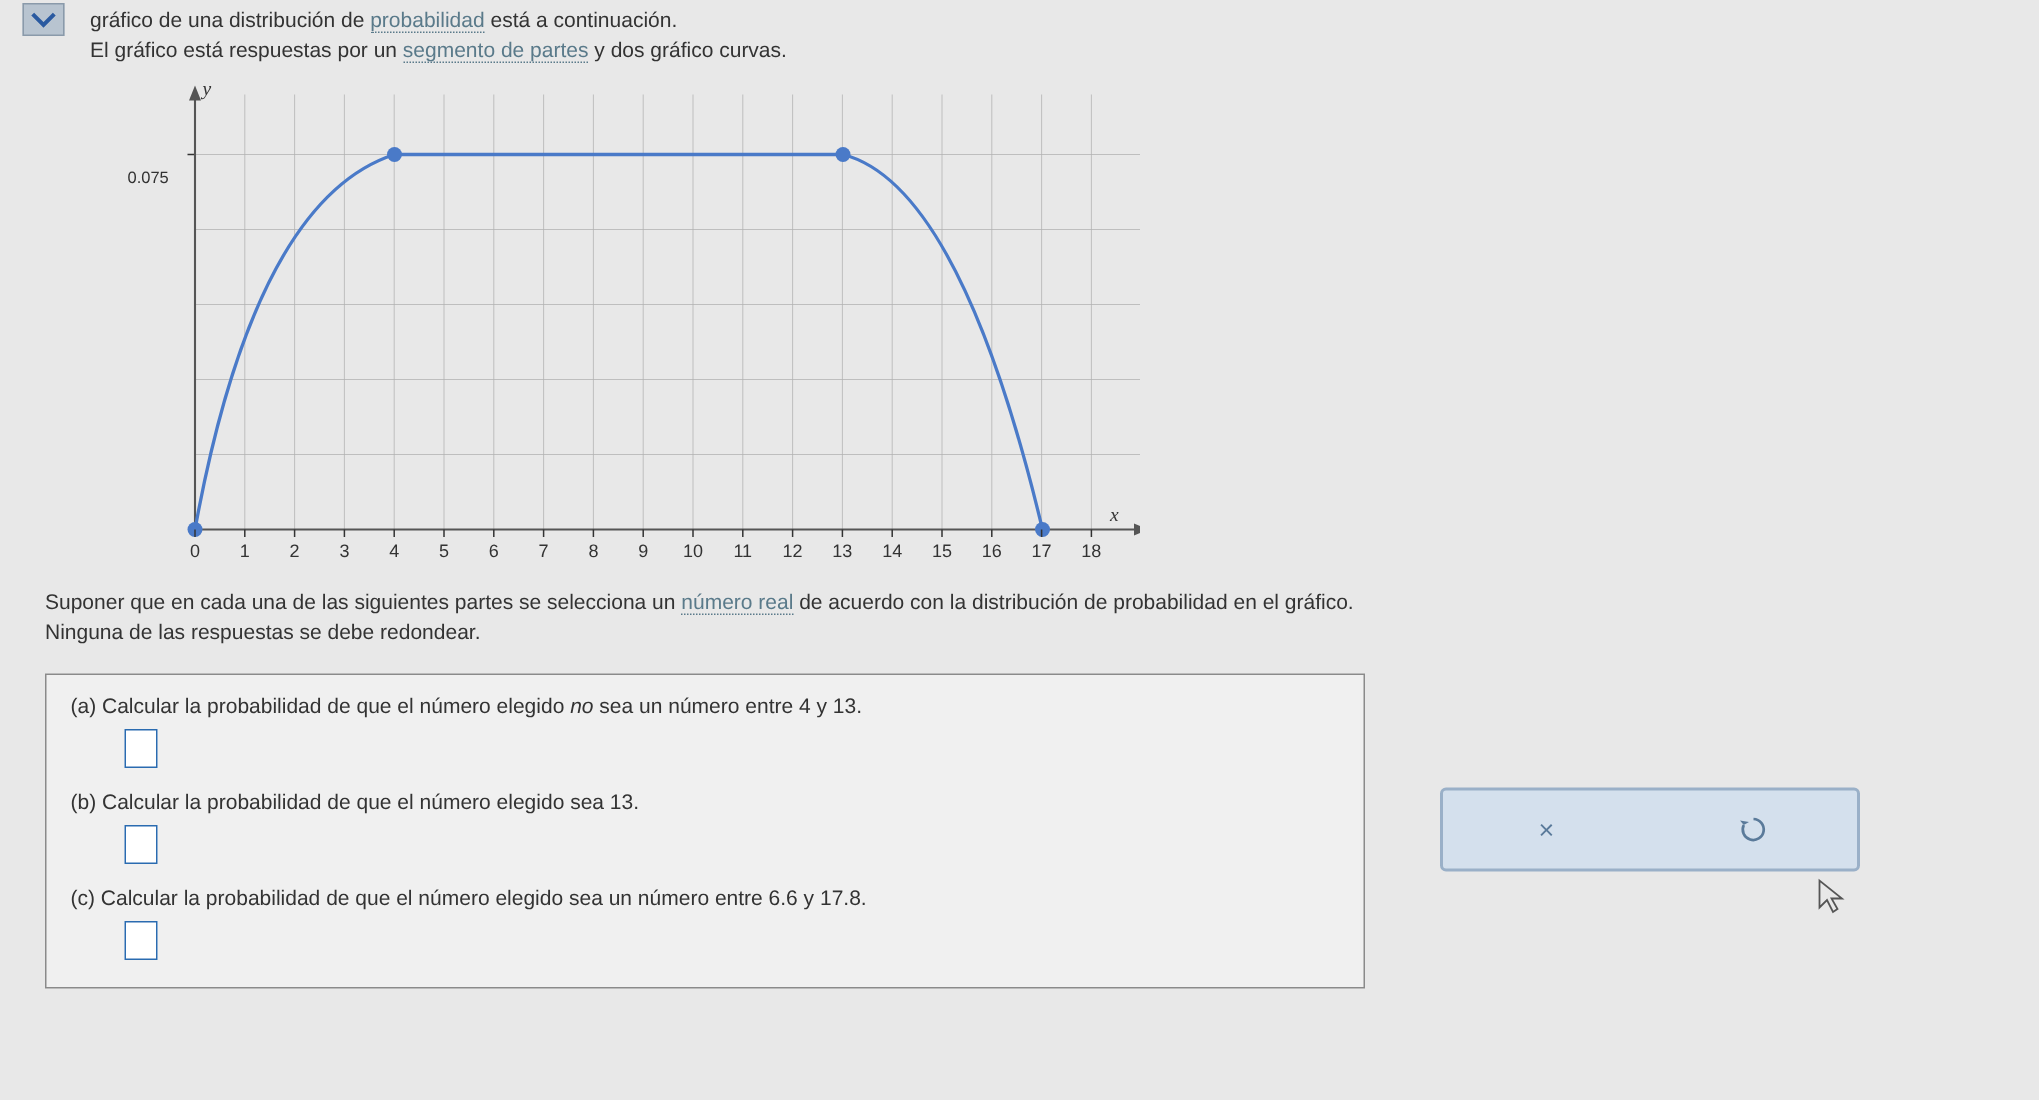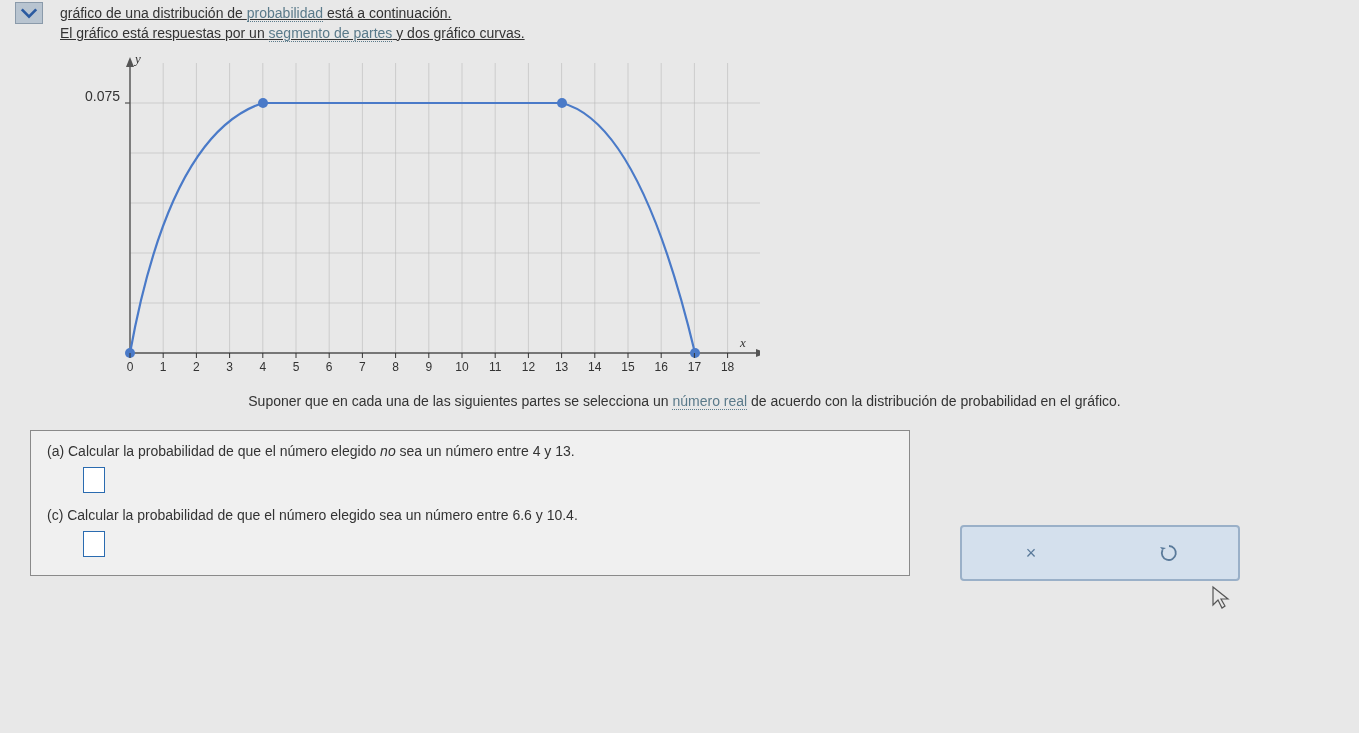--- a/index.html
+++ b/index.html
@@ -9,21 +9,20 @@
     color: #333;
     background: #e8e8e8;
     width: 1359px;
     height: 733px;
     position: relative;
     overflow: hidden;
   }
   .header-area {
     position: relative;
     padding: 0 0 0 0;
-    text-decoration: underline;
   }
   .chevron-box {
     position: absolute;
     top: 2px;
     left: 15px;
     width: 28px;
     height: 22px;
     background: #b8c4d0;
     border: 1px solid #8a9aaa;
     display: flex;
@@ -49,35 +48,34 @@
     position: absolute;
     left: 55px;
     top: -2px;
     font-style: italic;
     font-family: 'Times New Roman', serif;
     font-size: 13px;
   }
   .y-tick {
     position: absolute;
     left: 5px;
-    top: 35px;
-    font-size: 14px;
+    top: 60px;
+    font-size: 11px;
   }
   .x-label {
     position: absolute;
     right: -20px;
     bottom: 30px;
     font-style: italic;
     font-family: 'Times New Roman', serif;
     font-size: 13px;
   }
   .instructions {
     padding: 6px 20px 10px 30px;
     line-height: 1.4;
-    text-align: center;
   }
   .question-panel {
     margin: 8px 0 0 30px;
     width: 880px;
     border: 1px solid #8a8a8a;
     background: #f0f0f0;
     padding: 12px 16px 14px 16px;
   }
   .q-item { margin-bottom: 14px; }
   .answer-box {
@@ -220,29 +218,34 @@
         <text x="614.4000000000001" y="318" text-anchor="middle" font-size="12" fill="#333">17</text>
         <line x1="647.6" x2="647.6" y1="300" y2="305" stroke="#333"></line>
         <text x="647.6" y="318" text-anchor="middle" font-size="12" fill="#333">18</text>
       </g>
   </svg>
   <span class="x-label" style="left:660px; top:282px; position:absolute;">x</span>
 </div>
 
 <div class="instructions">
   <span>Suponer que en cada una de las siguientes partes se selecciona un </span><span class="underline-link">número real</span><span> de acuerdo con la distribución de probabilidad en el gráfico.</span><br>
+  <span>Ninguna de las respuestas se debe redondear.</span>
 </div>
 
 <div class="question-panel">
   <div class="q-item">
     <span>(a) </span><span>Calcular la probabilidad de que el número elegido </span><span class="italic">no</span><span> sea un número entre 4 y 13.</span>
     <span class="answer-box"></span>
   </div>
+  <div class="q-item">
+    <span>(b) </span><span>Calcular la probabilidad de que el número elegido sea 13.</span>
+    <span class="answer-box"></span>
+  </div>
   <div class="q-item" style="margin-bottom:4px;">
-    <span>(c) </span><span>Calcular la probabilidad de que el número elegido sea un número entre 6.6 y 10.4.</span>
+    <span>(c) </span><span>Calcular la probabilidad de que el número elegido sea un número entre 6.6 y 17.8.</span>
     <span class="answer-box"></span>
   </div>
 </div>
 
 <div class="action-panel">
   <div class="action-btn">
     <span>×</span>
   </div>
   <div class="action-btn">
     <svg width="20" height="20" viewBox="0 0 20 20">

